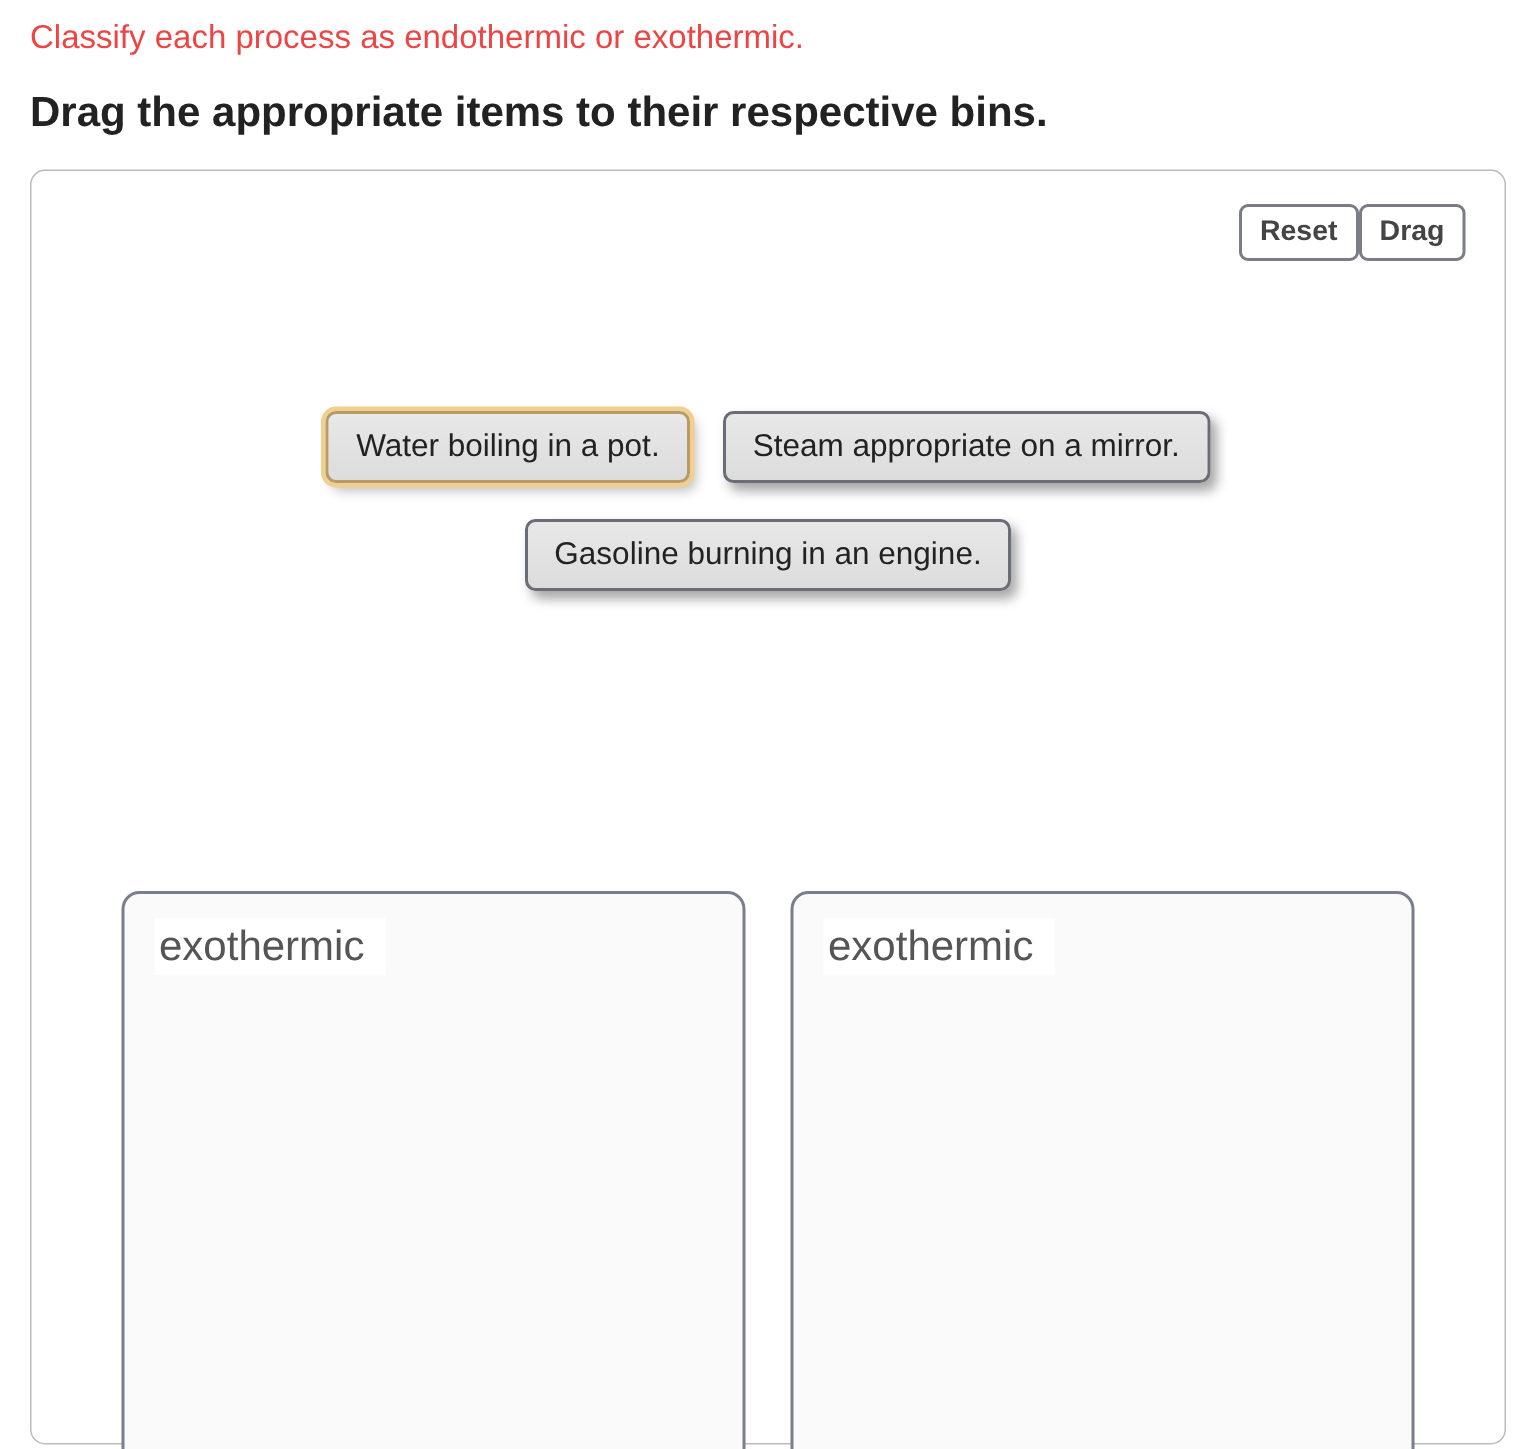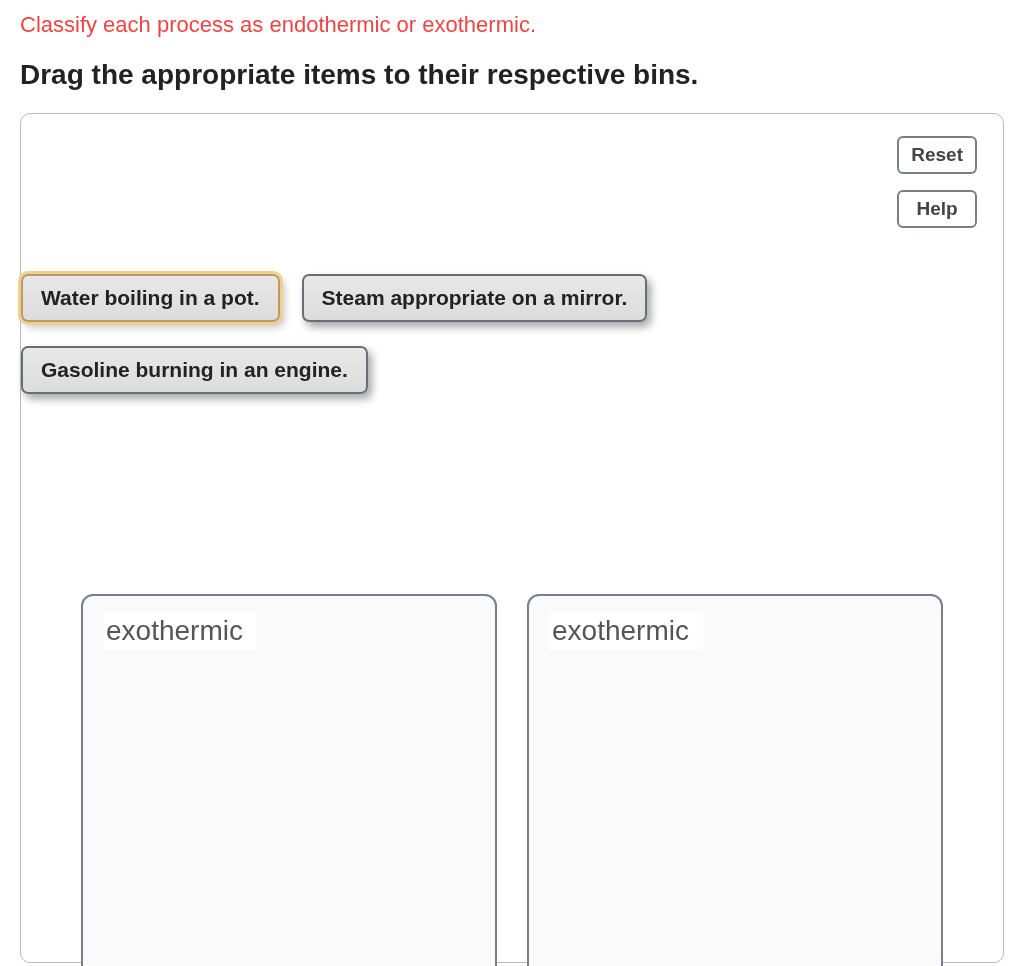--- a/index.html
+++ b/index.html
@@ -34,44 +34,42 @@
       padding: 20px;
       position: relative;
       height: 850px;
       background: #ffffff;
     }
     .top-buttons {
       position: absolute;
       top: 22px;
       right: 26px;
       display: flex;
-      gap: 16px;
-      flex-direction: column;
+      gap: 0;
     }
     .ctrl-btn {
       background: #ffffff;
       border: 2px solid #7a7d85;
       border-radius: 6px;
       padding: 6px 12px;
       font-size: 19px;
       font-weight: 700;
       color: #444;
       cursor: pointer;
       font-family: inherit;
     }
     .draggables-area {
       position: absolute;
       top: 160px;
       left: 0;
       right: 0;
       display: flex;
       flex-direction: column;
-      align-items: flex-start;
+      align-items: center;
       gap: 24px;
-      font-weight: bold;
     }
     .draggables-row {
       display: flex;
       gap: 22px;
       justify-content: center;
     }
     .drag-item {
       background: linear-gradient(to bottom, #e8e8e8, #dcdcdc);
       border: 2px solid #6a6c78;
       border-radius: 7px;
@@ -115,21 +113,21 @@
 </head>
 <body>
 
 <div class="question-text">Classify each process as endothermic or exothermic.</div>
 <div class="instruction-text">Drag the appropriate items to their respective bins.</div>
 
 <div class="activity-container">
 
   <div class="top-buttons">
     <button class="ctrl-btn">Reset</button>
-    <button class="ctrl-btn">Help</button>
+    <button class="ctrl-btn">Drag</button>
   </div>
 
   <div class="draggables-area">
     <div class="draggables-row">
       <div class="drag-item selected">Water boiling in a pot.</div>
       <div class="drag-item">Steam appropriate on a mirror.</div>
     </div>
     <div class="draggables-row">
       <div class="drag-item">Gasoline burning in an engine.</div>
     </div>

